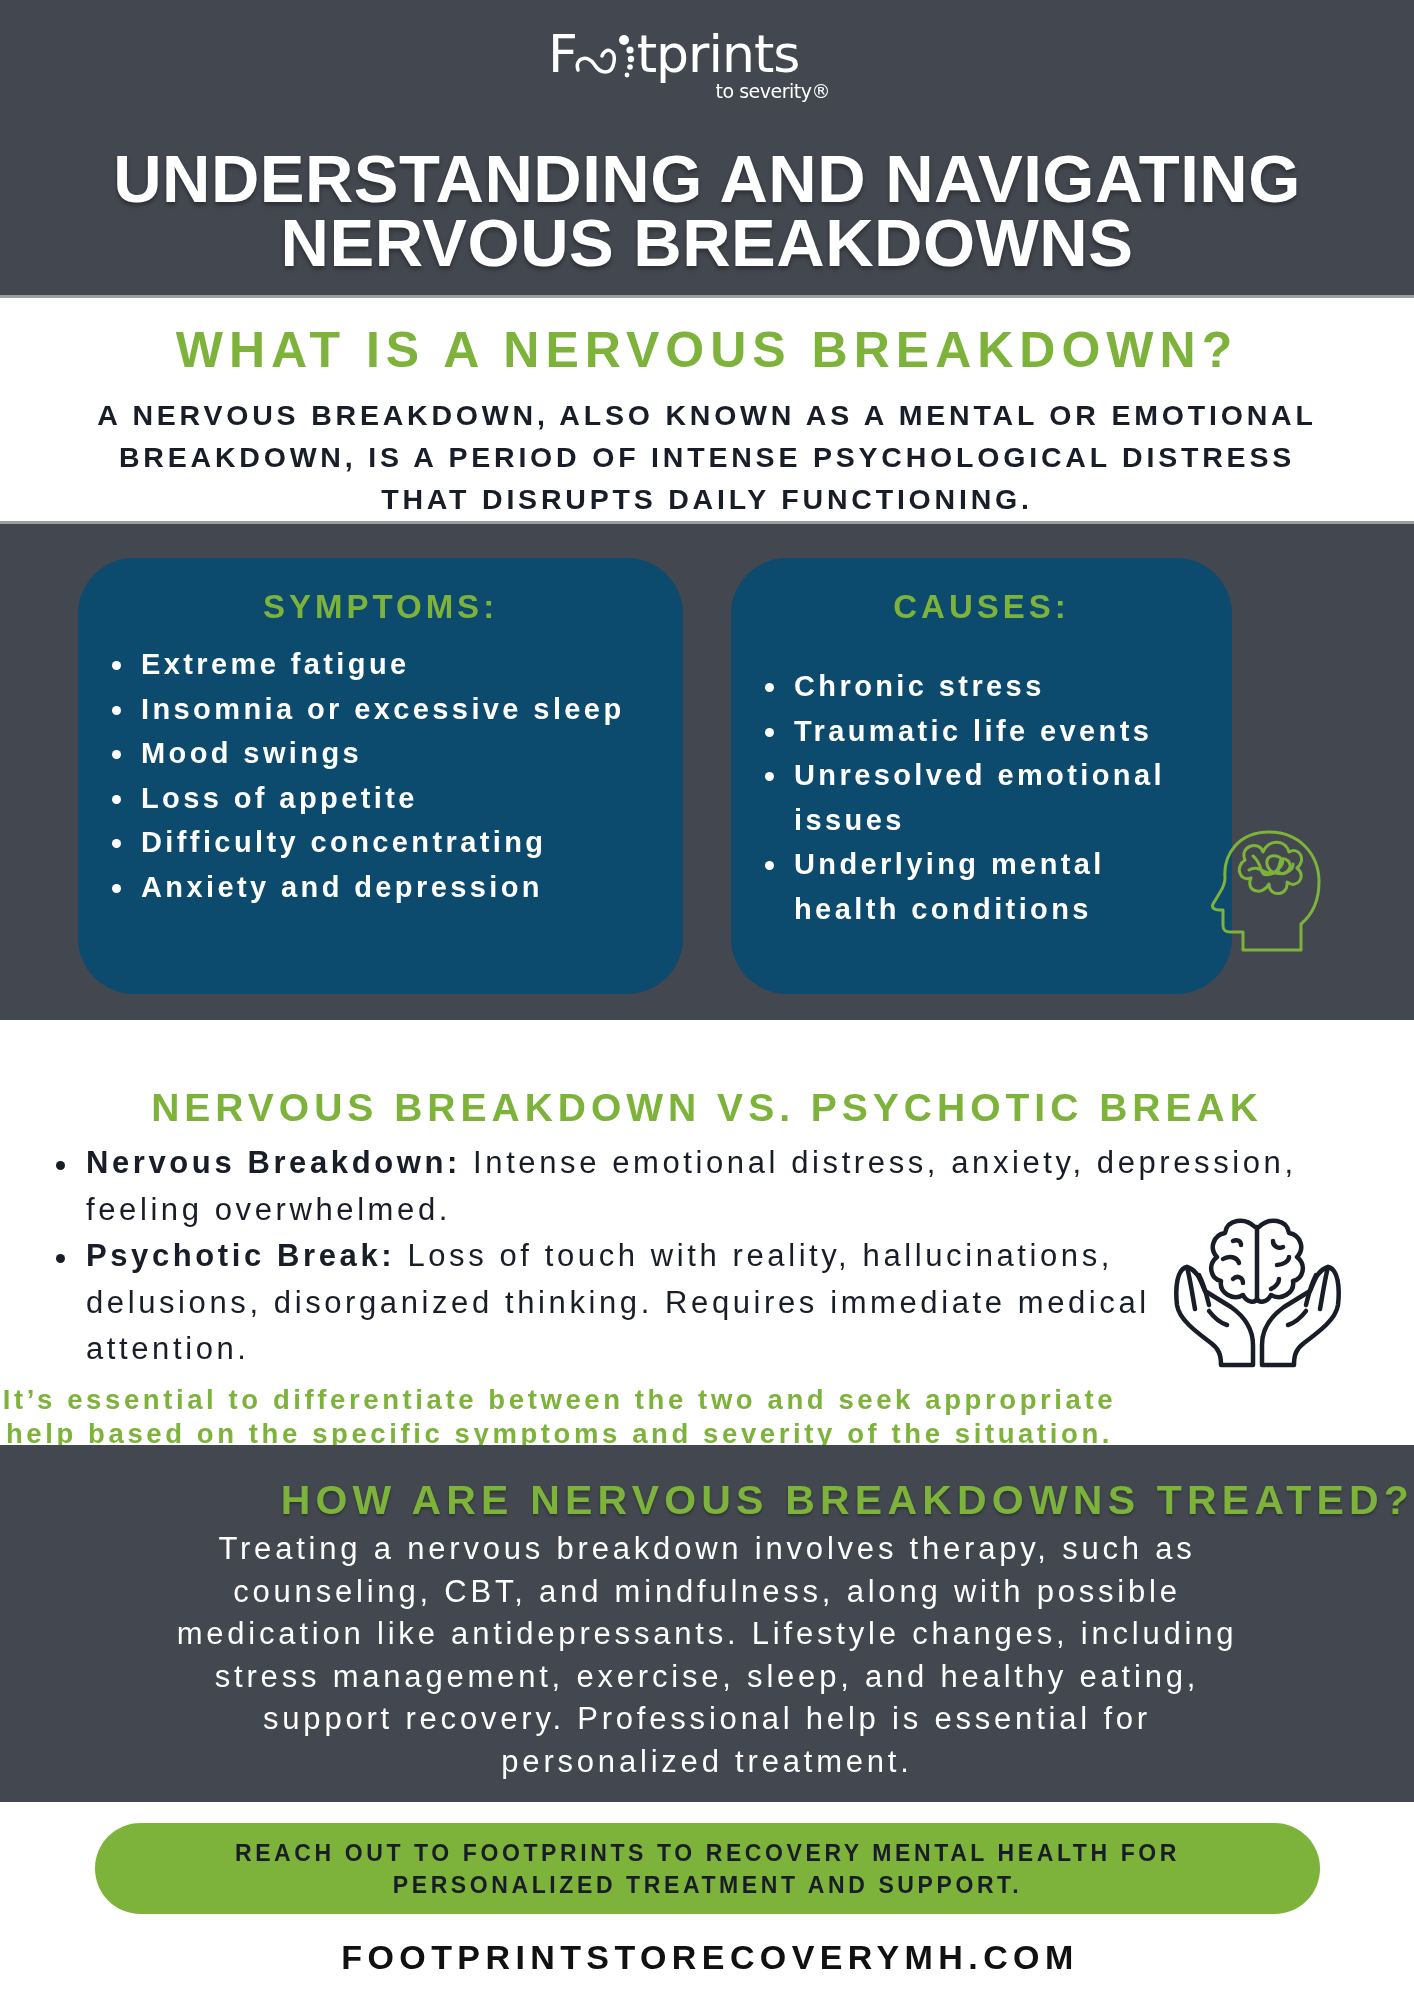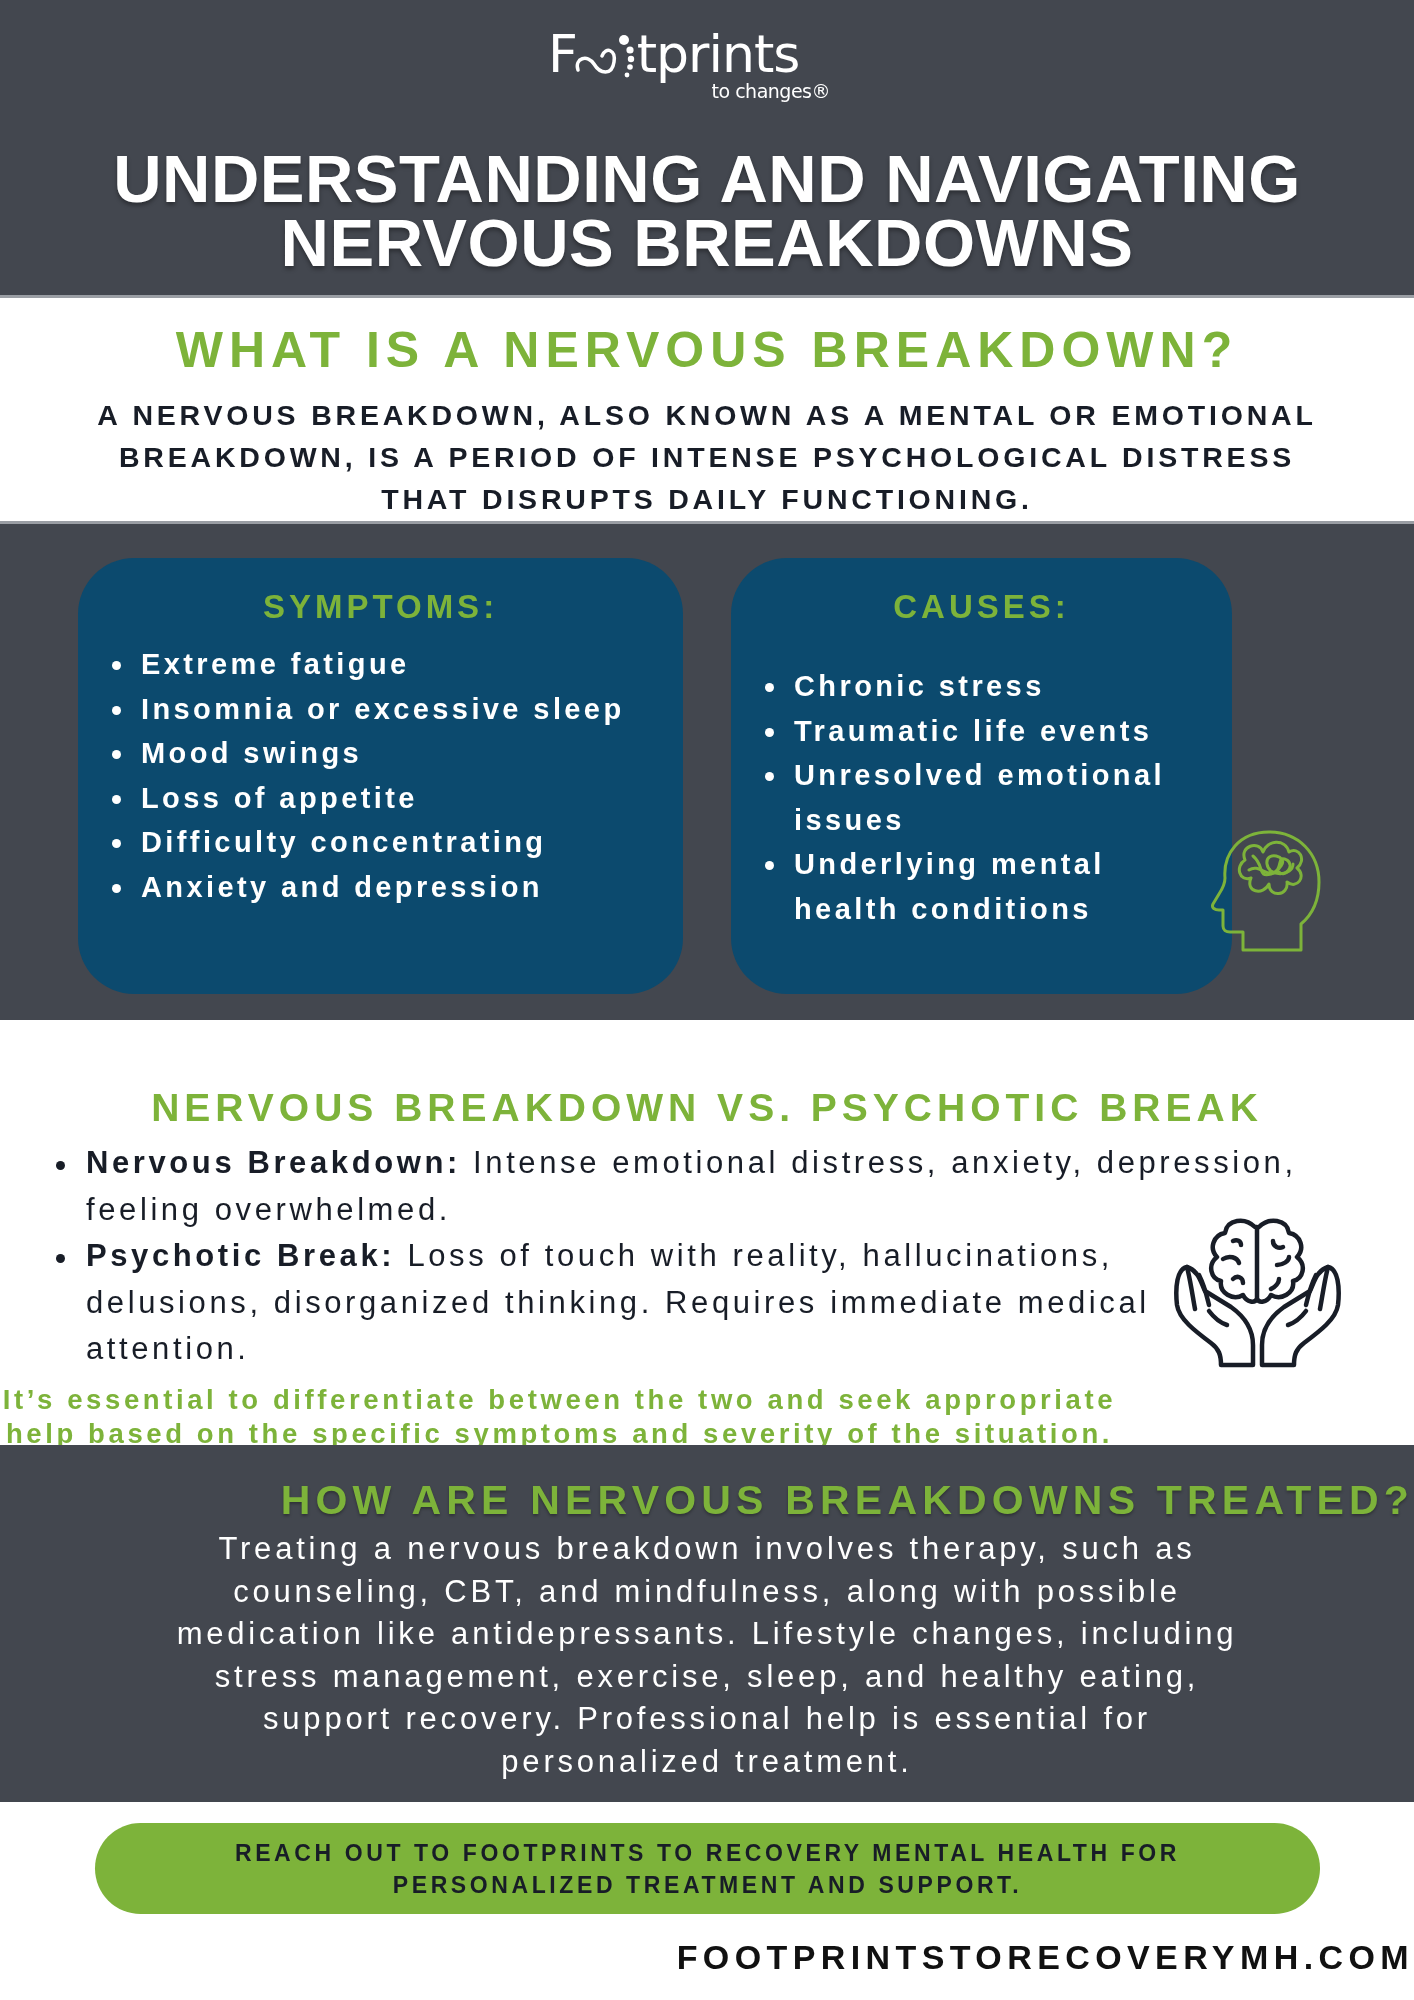--- a/index.html
+++ b/index.html
@@ -49,37 +49,37 @@
   .hands-icon { position: absolute; left: 1165px; top: 165px; width: 185px; height: 160px; }
   .note { position: absolute; top: 335px; left: 0; width: 1119px; text-align: center; color: #7db33a; font-weight: bold; font-size: 27.5px; letter-spacing: 3.6px; line-height: 34px; }
 
   
   #treat { top: 1445px; height: 357px; }
   #treat .h-green { position: absolute; top: 25px; left: 0; width: 1414px; font-size: 41px; letter-spacing: 5.2px; line-height: 60px; text-shadow: 0 2px 3px rgba(0,0,0,0.3); text-align: right; }
   .treat-text { position: absolute; top: 83px; left: 0; width: 1414px; text-align: center; color: #fff; font-size: 31px; letter-spacing: 3.8px; line-height: 42.5px; }
 
   
   .cta { position: absolute; left: 95px; top: 1823px; width: 1225px; height: 91px; border-radius: 46px; background: #7db33a; display: flex; align-items: center; justify-content: center; text-align: center; color: #181d27; font-weight: bold; font-size: 23px; letter-spacing: 3.6px; line-height: 32px; text-decoration: none; }
-  .url { position: absolute; left: 0; top: 1932px; width: 1414px; text-align: right; font-weight: bold; color: #111; font-size: 34px; letter-spacing: 5.4px; line-height: 50px; text-decoration: none; padding-left: 6px; }
+  .url { position: absolute; left: 0; top: 1932px; width: 1414px; text-align: center; font-weight: bold; color: #111; font-size: 34px; letter-spacing: 5.4px; line-height: 50px; text-decoration: none; padding-left: 6px; }
 </style>
 </head>
 <body>
 
 <section id="header" class="sec dark">
   <div class="logo">
     <div class="logo-word"><span>F</span><span class="ghost">oo</span><span>tprints</span></div>
     <svg class="logo-foot" viewBox="0 0 70 52">
       <path d="M6 38 C 2 26, 16 22, 22 32 C 28 42, 40 44, 42 30 C 44 18, 34 14, 30 24" fill="none" stroke="#fff" stroke-width="3.5" stroke-linecap="round"></path>
       <circle cx="52" cy="8" r="5" fill="#fff"></circle>
       <circle cx="58" cy="18" r="3.6" fill="#fff"></circle>
       <circle cx="59" cy="27" r="3.2" fill="#fff"></circle>
       <circle cx="58" cy="35" r="2.8" fill="#fff"></circle>
       <circle cx="55" cy="43" r="2.4" fill="#fff"></circle>
     </svg>
-    <div class="logo-sub">to changes®</div>
+    <div class="logo-sub">to severity®</div>
   </div>
   <h1 class="main-title">
     <div>UNDERSTANDING AND NAVIGATING</div>
     <div>NERVOUS BREAKDOWNS</div>
   </h1>
 </section>
 
 <section id="whatis" class="sec white">
   <h2 class="h-green">WHAT IS A NERVOUS BREAKDOWN?</h2>
   <div class="def-text">

